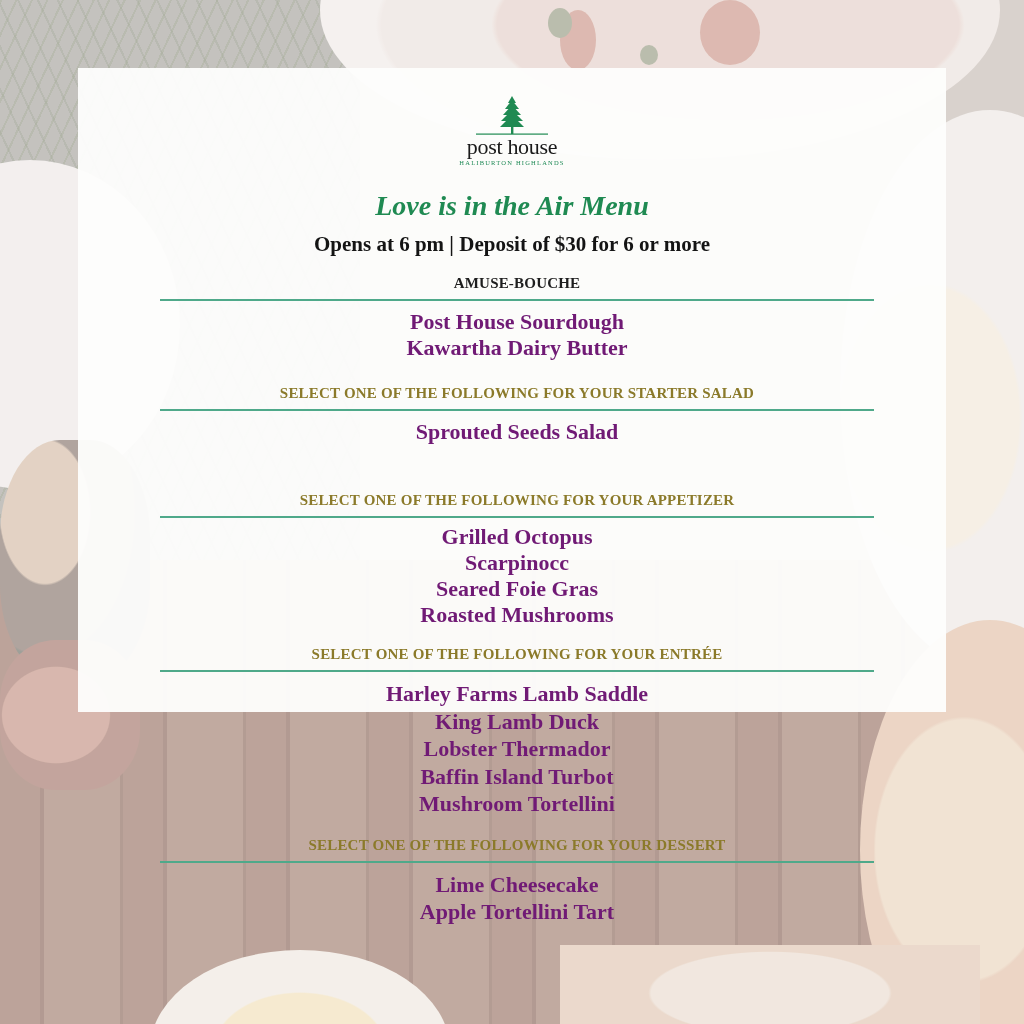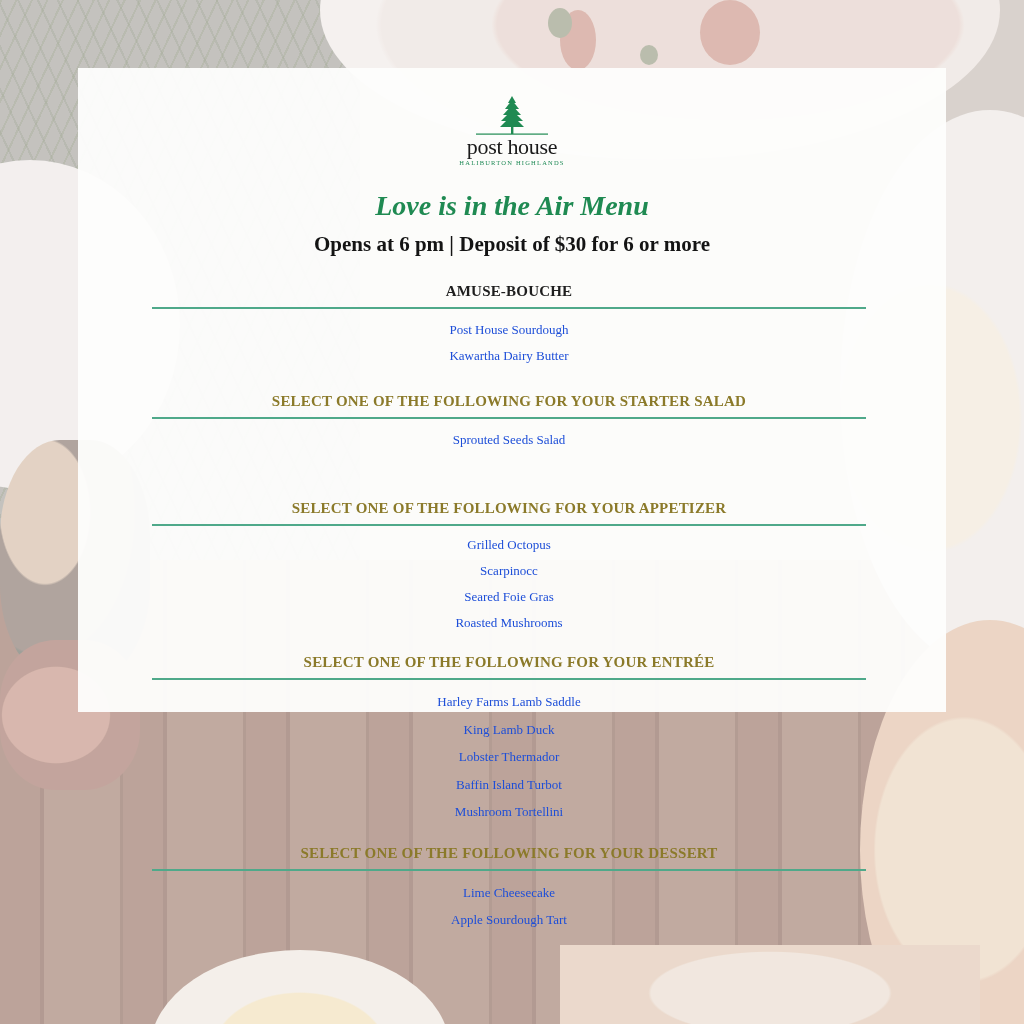--- a/index.html
+++ b/index.html
@@ -49,27 +49,27 @@
   .logo-word { position: absolute; left: 0; right: 0; top: 42px;
     font-size: 22px; color: #1a1a1a; letter-spacing: -0.3px; line-height: 22px; }
   .logo-sub { position: absolute; left: 0; right: 0; top: 65px;
     font-size: 6.5px; letter-spacing: 1.2px; color: #1f8a56; line-height: 8px; }
 
   .title { position: absolute; left: 0; right: 0; top: 121px;
     font-size: 28px; font-style: italic; font-weight: bold; color: #1f8a52; line-height: 34px; }
   .subtitle { position: absolute; left: 0; right: 0; top: 163px;
     font-size: 21px; font-weight: bold; color: #141414; line-height: 26px; }
 
-  .section { position: absolute; left: 74px; width: 714px; margin-top: 8px; }
+  .section { position: absolute; left: 82px; width: 714px; }
   .sec-head { font-size: 15px; font-weight: bold; line-height: 20px; letter-spacing: 0.2px; }
   .sec-head.dark { color: #1e1e1e; }
   .sec-head.gold { color: #8b7a2a; }
   .divider { height: 2px; background: #4fa98a; margin-top: 6px; }
   .items { margin-top: 8px; }
-  .item { font-size: 13px; font-weight: normal; color: #1d4ed8; line-height: 26px; }
+  .item { font-size: 22px; font-weight: bold; color: #701a75; line-height: 26px; }
 </style>
 </head>
 <body>
 
 <div class="bg">
   <div class="bg-layer bg-wood"></div>
   <div class="bg-layer bg-greens"></div>
   <div class="bg-layer bg-plate-top"></div>
   <div class="bg-layer bg-salami" style="left:560px;top:10px;width:36px;height:60px;"></div>
   <div class="bg-layer bg-salami" style="left:700px;top:0px;width:60px;height:65px;"></div>
@@ -144,17 +144,17 @@
       <div class="item" style="line-height:27.5px;">Baffin Island Turbot</div>
       <div class="item" style="line-height:27.5px;">Mushroom Tortellini</div>
     </div>
   </div>
 
   <div class="section" style="top:767px;">
     <div class="sec-head gold">SELECT ONE OF THE FOLLOWING FOR YOUR DESSERT</div>
     <div class="divider"></div>
     <div class="items">
       <div class="item" style="line-height:27px;">Lime Cheesecake</div>
-      <div class="item" style="line-height:27px;">Apple Sourdough Tart</div>
+      <div class="item" style="line-height:27px;">Apple Tortellini Tart</div>
     </div>
   </div>
 
 </div>
 
 </body></html>

